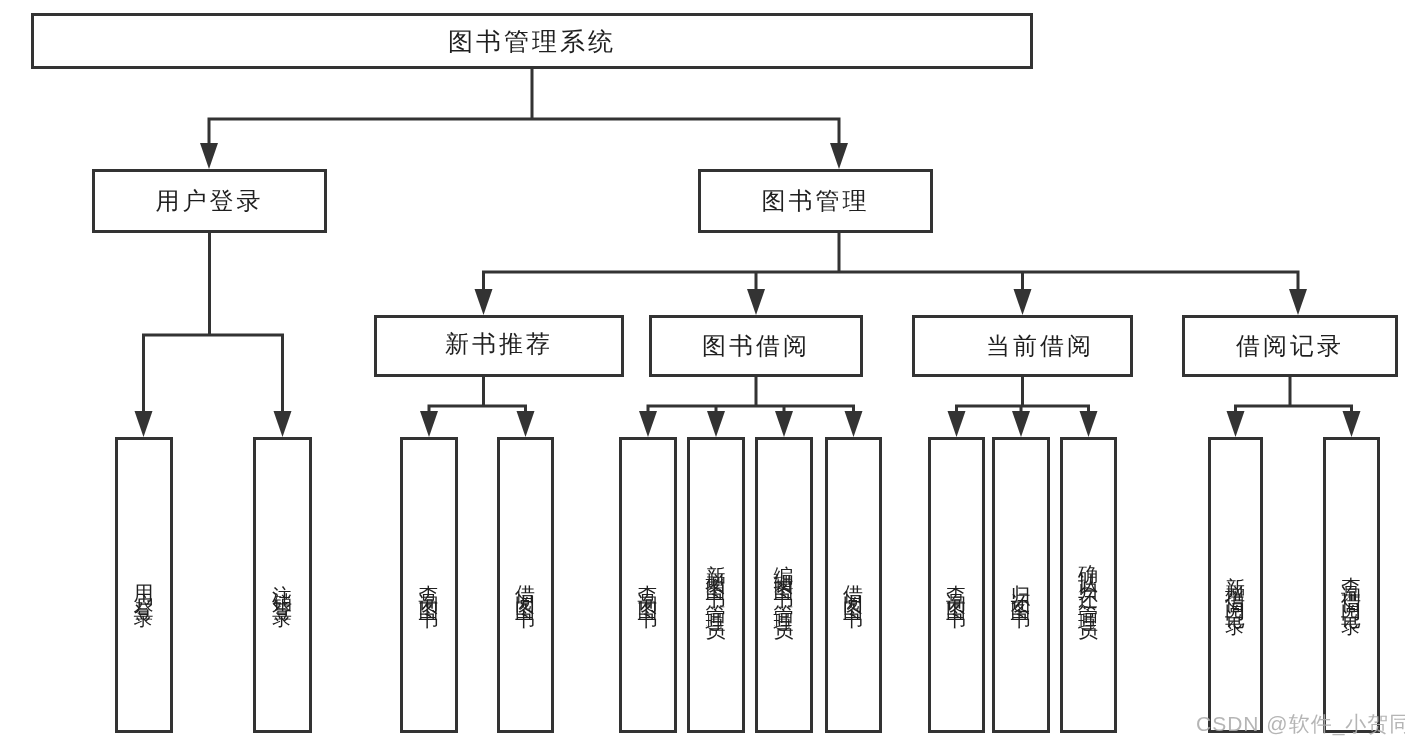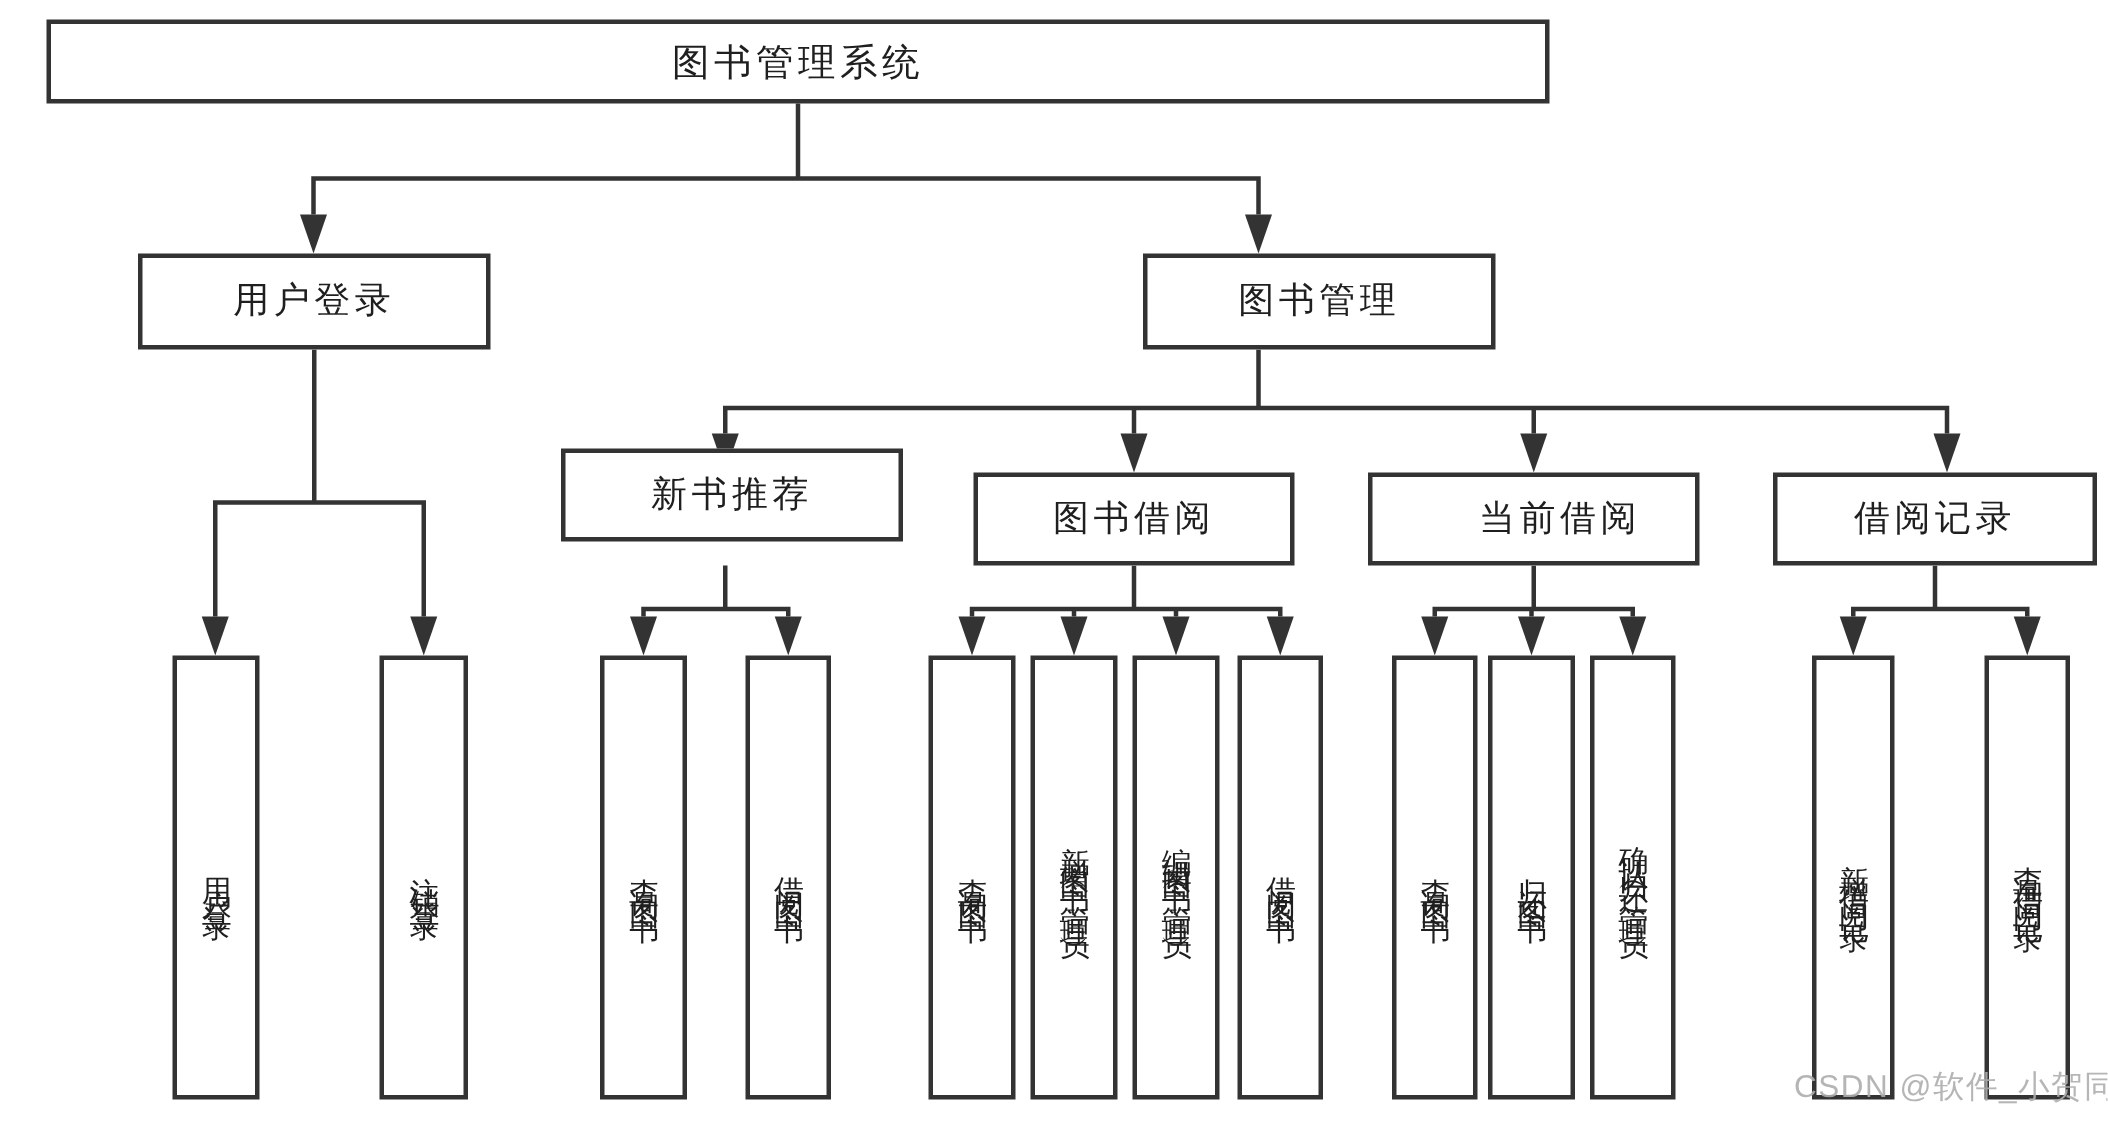--- a/index.html
+++ b/index.html
@@ -110,23 +110,23 @@
       <polygon points="1069.5,411 1087.5,411 1078.5,437"></polygon>
 
       <polygon points="1216.5,411 1234.5,411 1225.5,437"></polygon>
       <polygon points="1332.5,411 1350.5,411 1341.5,437"></polygon>
     </g>
   </svg>
 
   <div class="node root" style="left:21px; top:13px; width:1002px; height:56px;">图书管理系统</div>
 
   <div class="node h" style="left:82px; top:169px; width:235px; height:64px;">用户登录</div>
-  <div class="node h" style="left:752px; top:169px; width:235px; height:64px;">图书管理</div>
+  <div class="node h" style="left:688px; top:169px; width:235px; height:64px;">图书管理</div>
 
-  <div class="node h" style="left:364px; top:299px; width:228px; height:62px;">新书推荐</div>
+  <div class="node h" style="left:364px; top:315px; width:250px; height:62px;font-family:Liberation Mono, monospace;">新书推荐</div>
   <div class="node h" style="left:639px; top:315px; width:214px; height:62px;">图书借阅</div>
   <div class="node h" style="left:902px; top:315px; width:221px; height:62px;padding-left:35px;">当前借阅</div>
   <div class="node h" style="left:1172px; top:315px; width:216px; height:62px;">借阅记录</div>
 
   <div class="node leaf" style="left:105px; top:437px; width:58px; height:296px;">用户登录</div>
   <div class="node leaf" style="left:243px; top:437px; width:59px; height:296px;">注销登录</div>
 
   <div class="node leaf" style="left:390px; top:437px; width:58px; height:296px;">查询图书</div>
   <div class="node leaf" style="left:487px; top:437px; width:57px; height:296px;">借阅图书</div>
 

